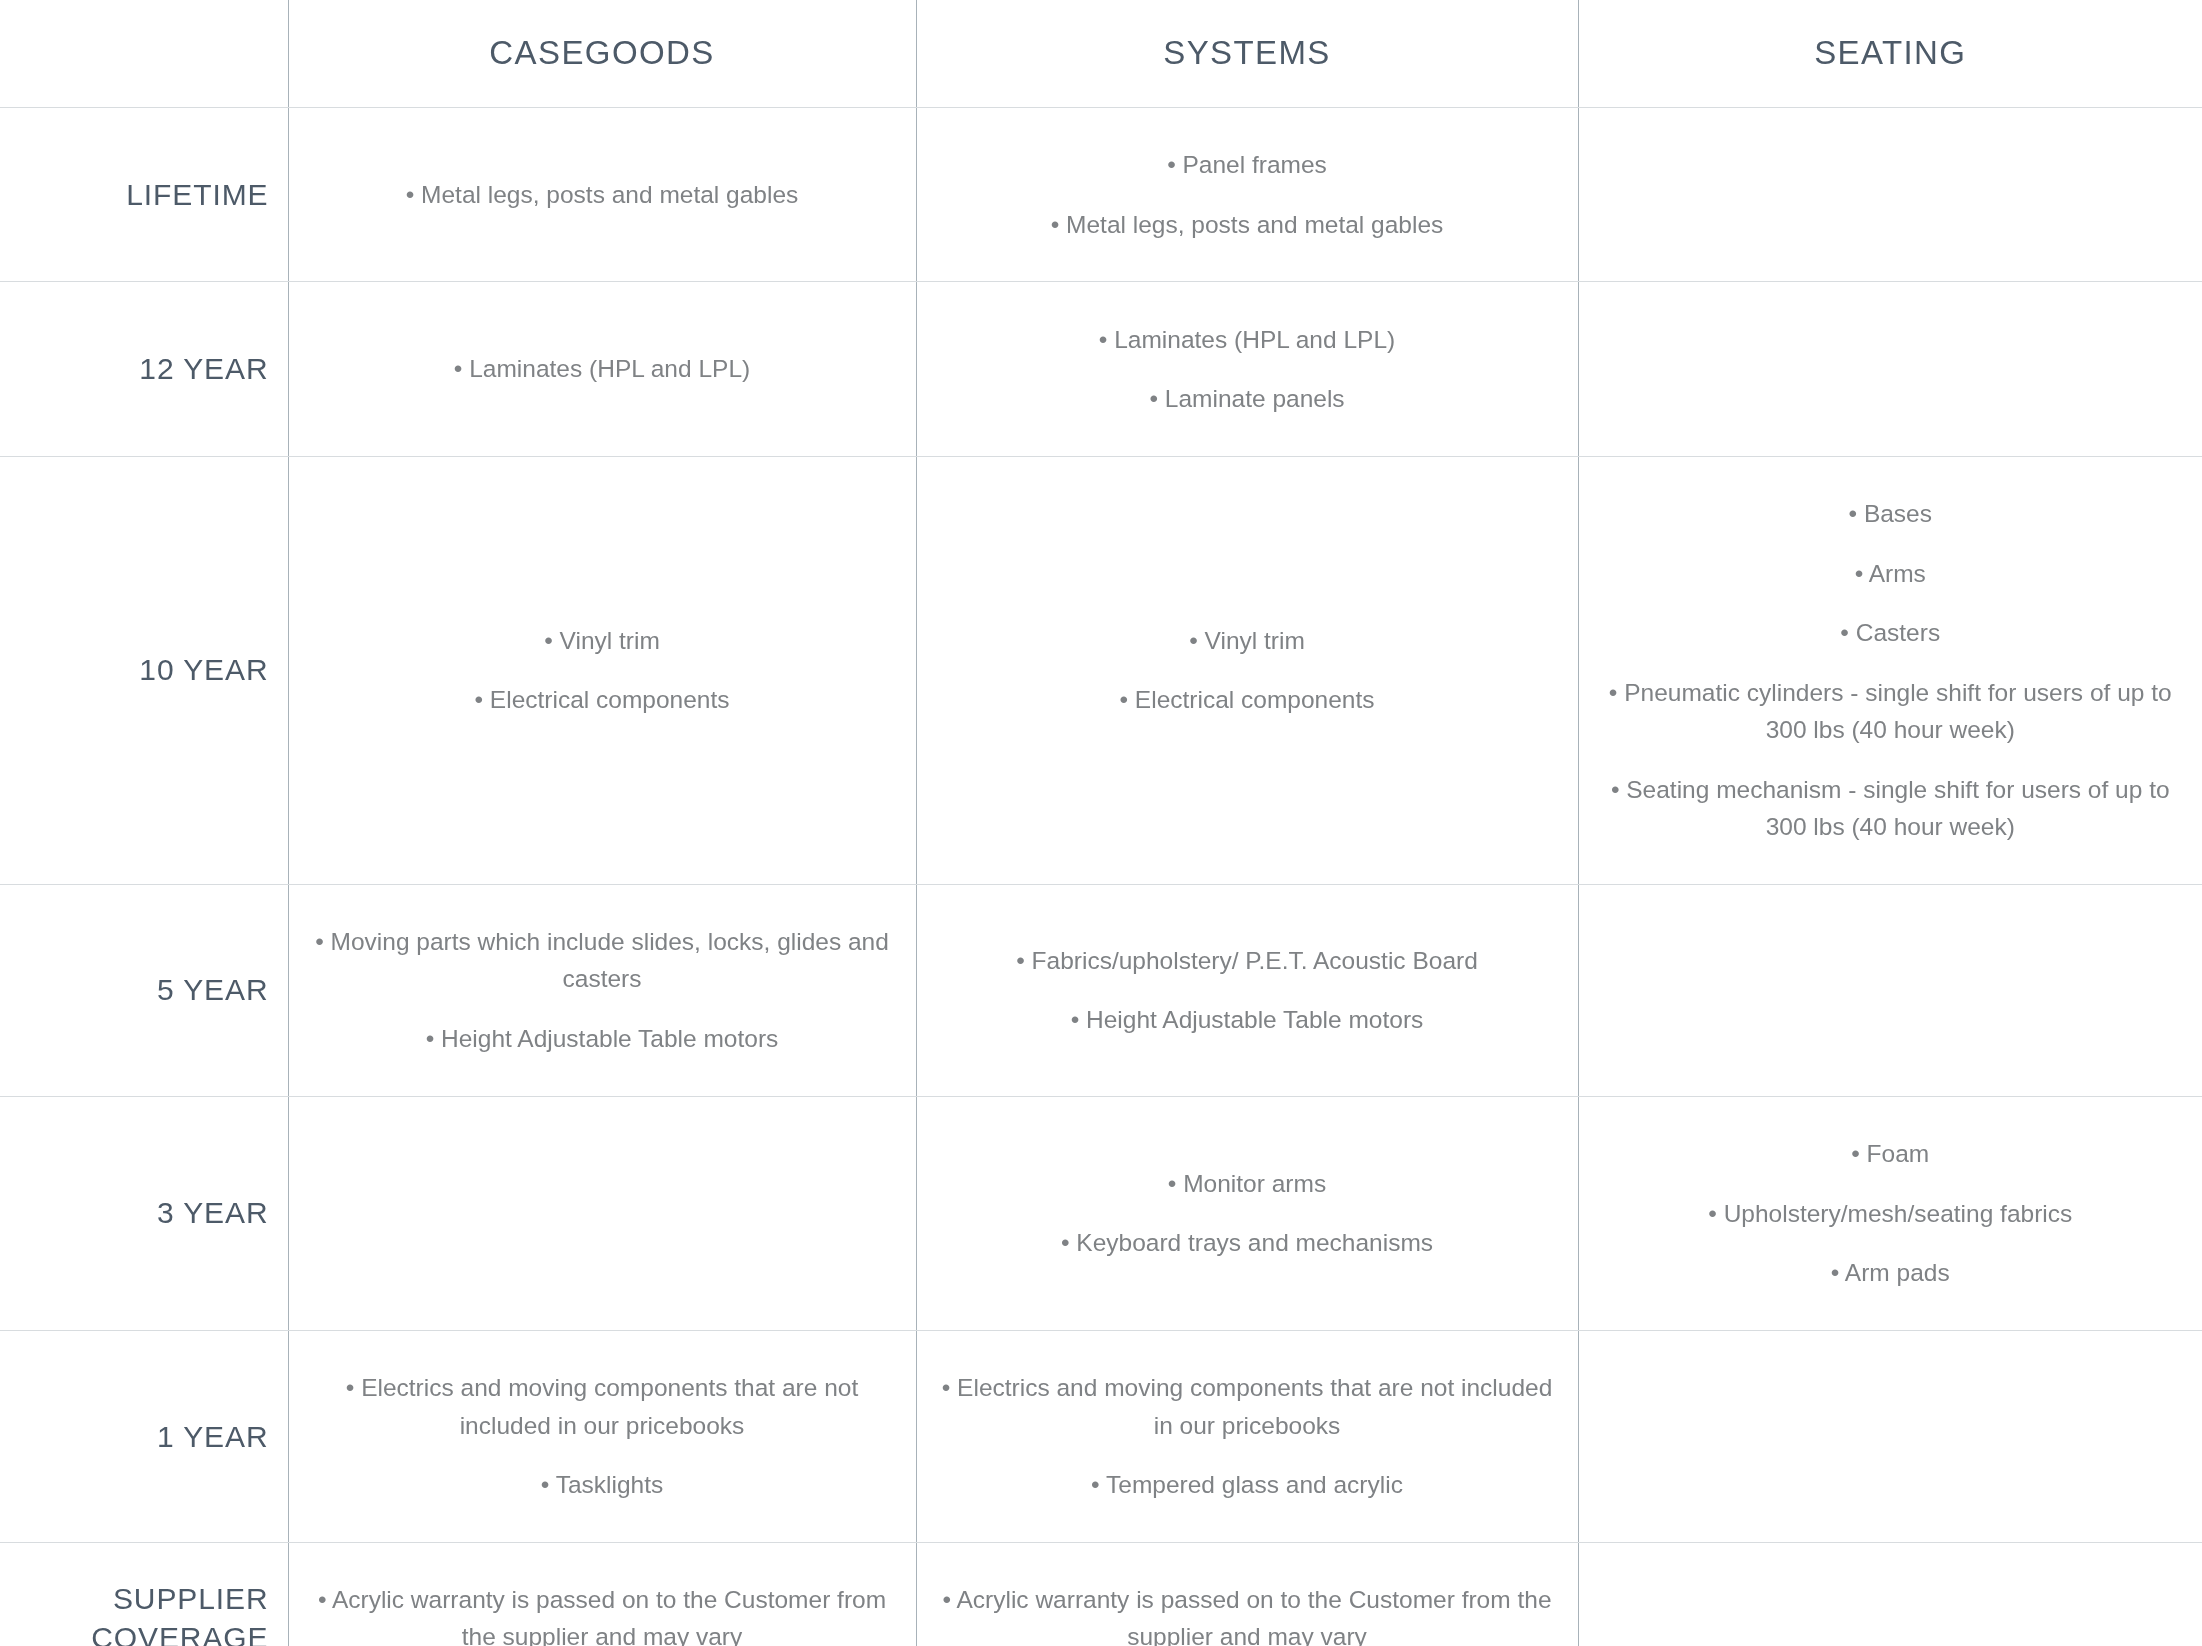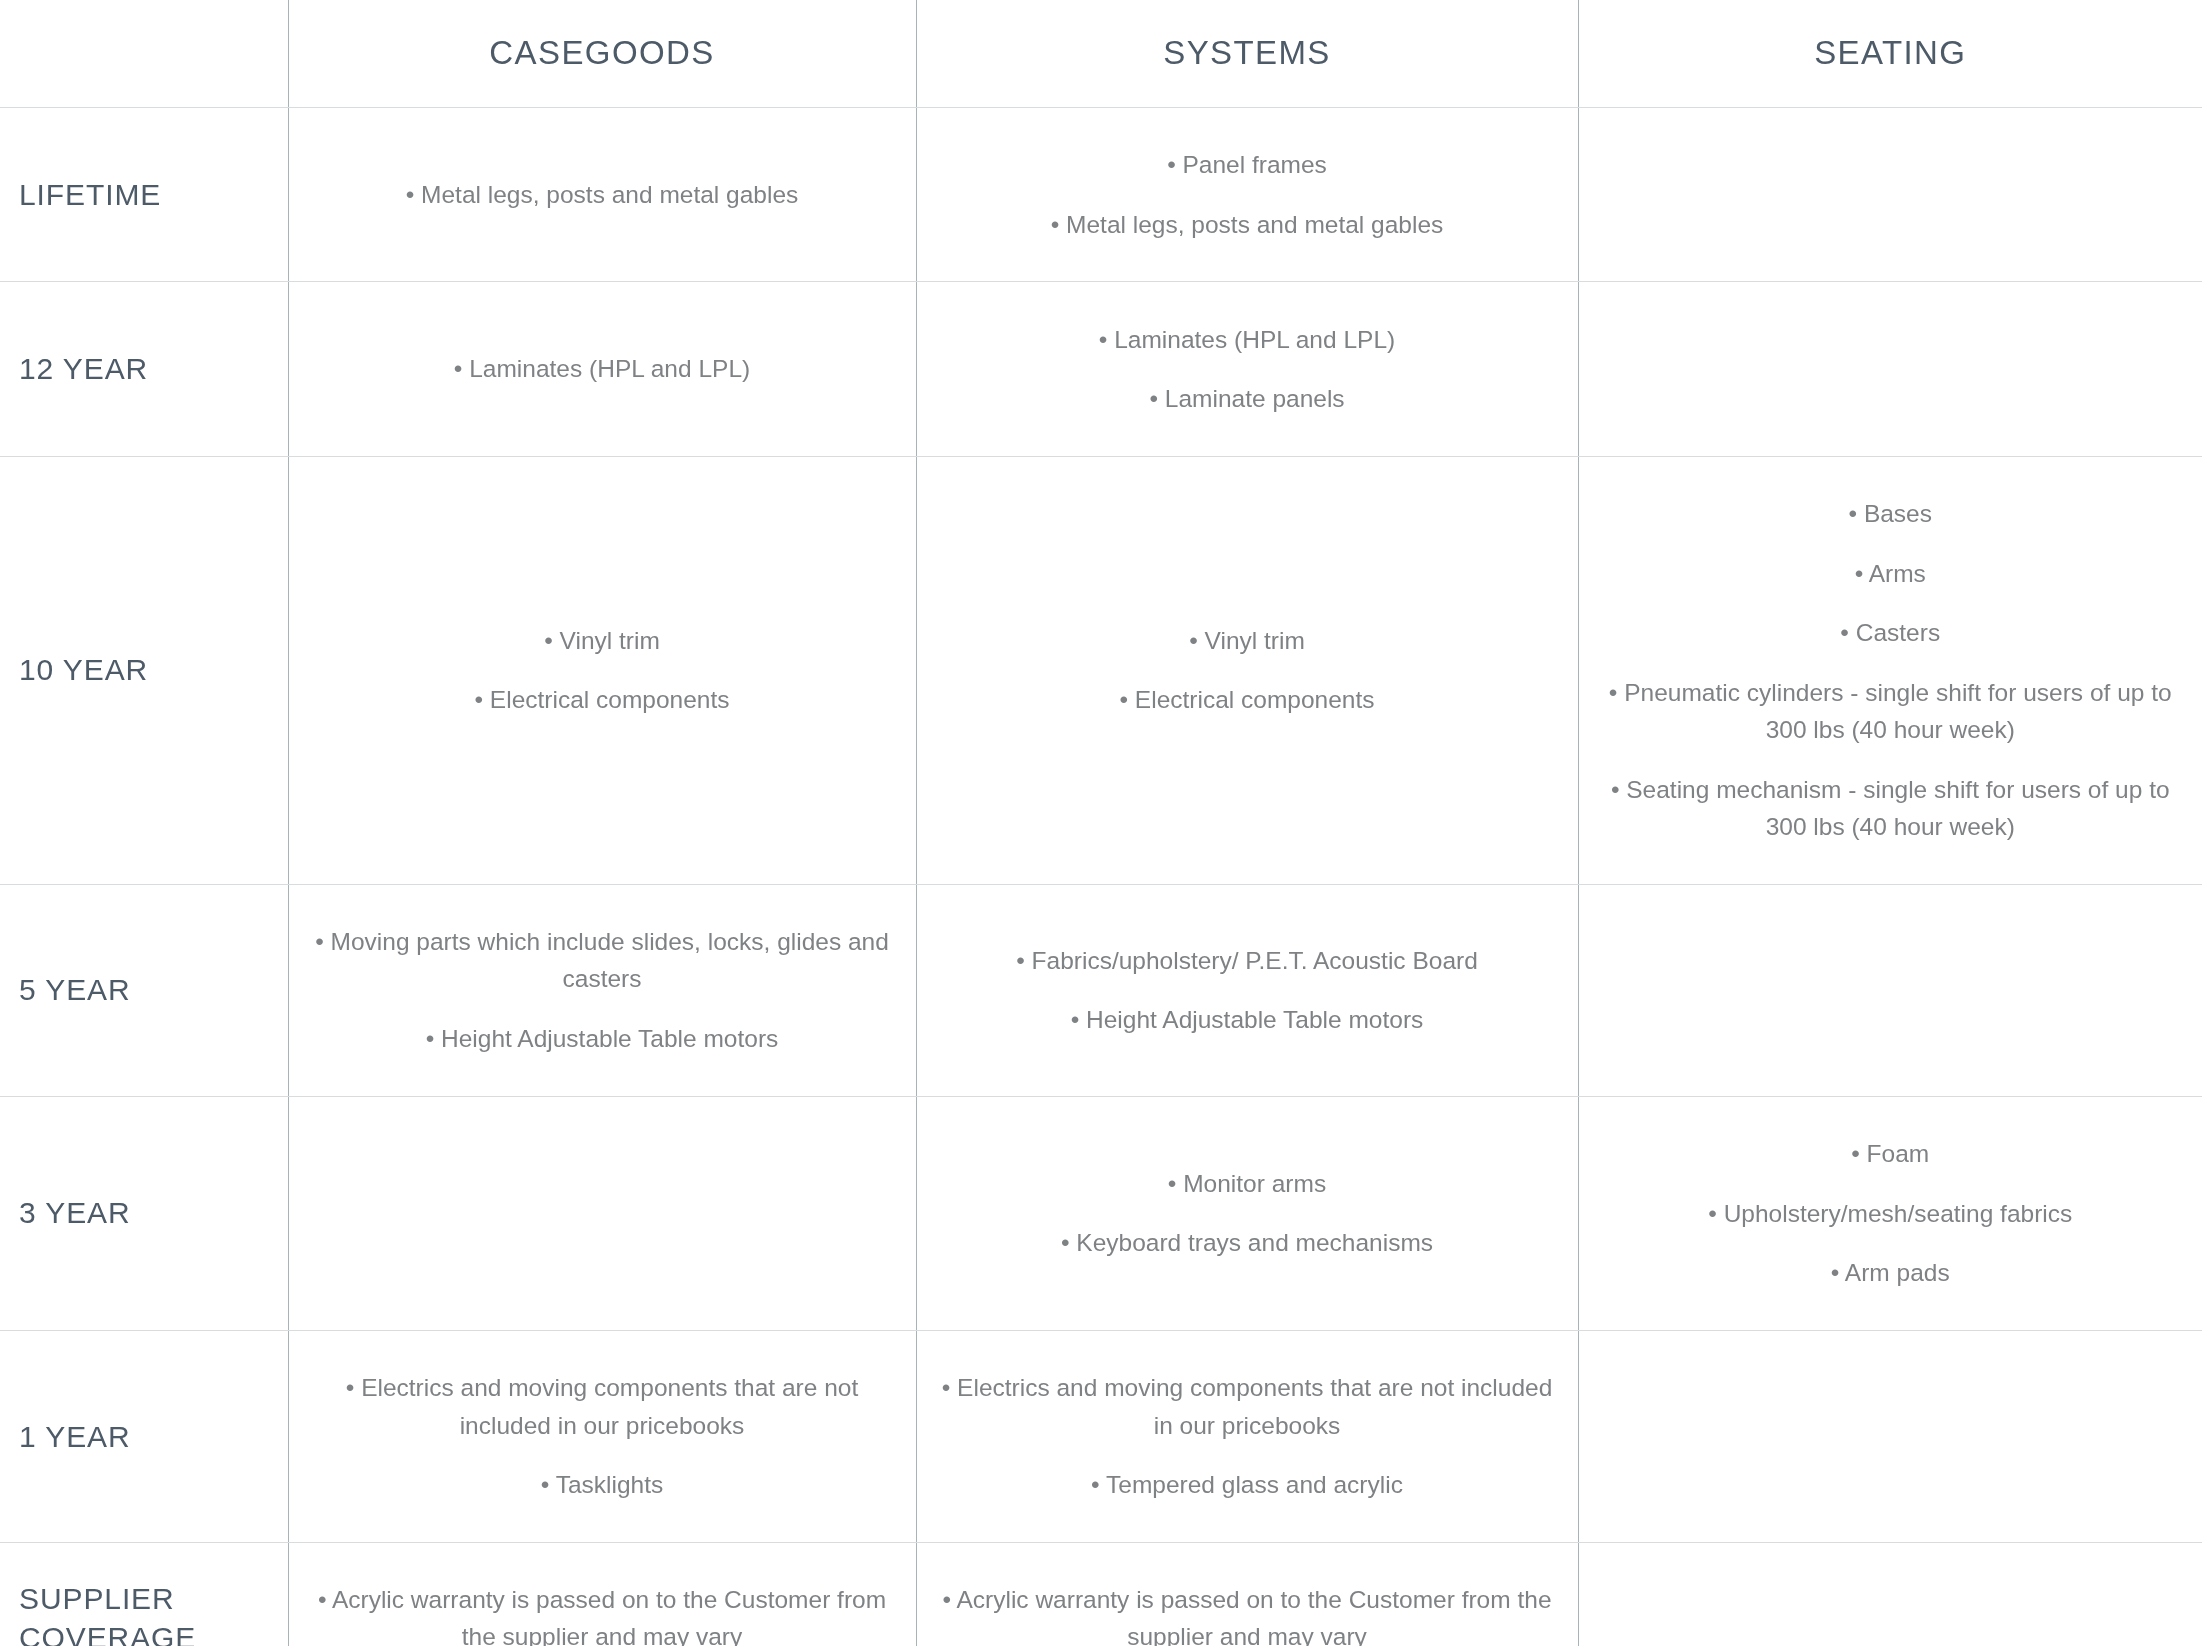--- a/index.html
+++ b/index.html
@@ -51,21 +51,21 @@
     vertical-align: middle;
     border-bottom: 1.7px solid #d8dcdf;
     border-right: 1.7px solid #a8b2b9;
     padding: 22.4px 19px;
   }
   #warranty-table tbody td:last-child { border-right: none; }
   #warranty-table tbody tr:last-child td { border-bottom: 1.7px solid #d8dcdf; }
 
   
   td.term-cell {
-    text-align: left;
+    text-align: right;
     color: #4d5a68;
     font-size: 30px;
     font-weight: 400;
     letter-spacing: 0.9px;
     line-height: 1.32;
     white-space: pre-line;
   }
 
   
   td.content-cell {

